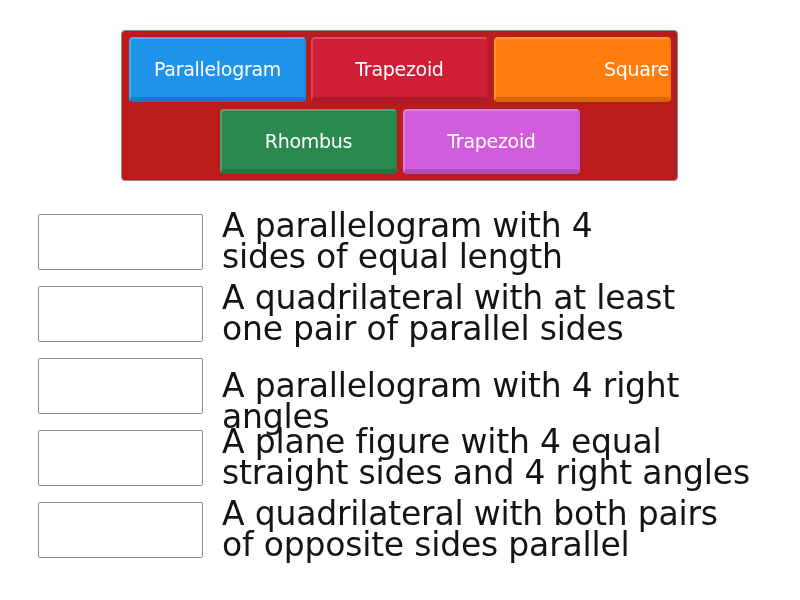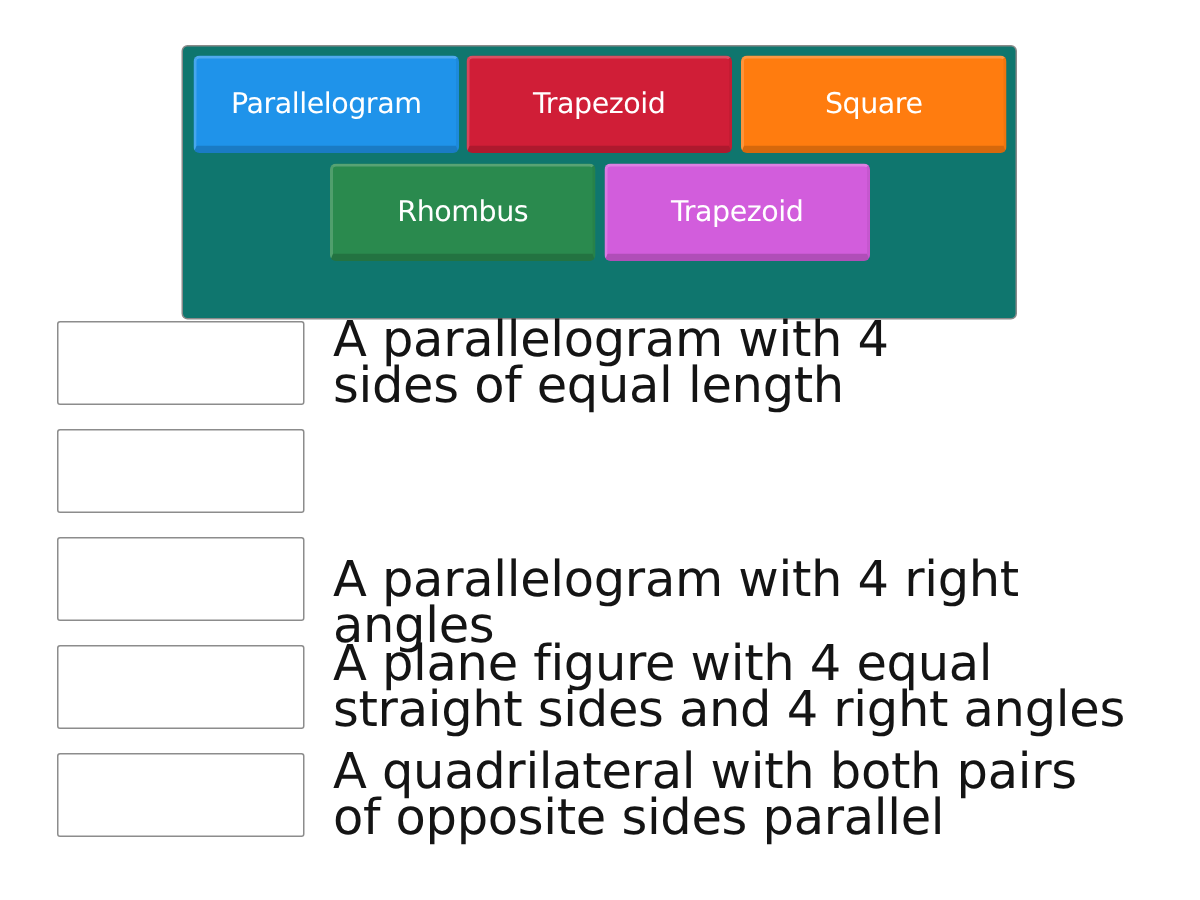--- a/index.html
+++ b/index.html
@@ -14,25 +14,25 @@
     .root {
       position: relative;
       width: 800px;
       height: 600px;
     }
     .bank {
       position: absolute;
       left: 121px;
       top: 30px;
       width: 557px;
-      height: 183px;
+      height: 151px;
       border: 1px solid #8a8a8a;
       border-radius: 4px;
       box-sizing: border-box;
-      background: #0f766e;
+      background: #b91c1c;
     }
     .tile {
       position: absolute;
       width: 177px;
       height: 65px;
       border-radius: 4px;
       box-sizing: border-box;
       color: #ffffff;
       font-size: 19px;
       display: flex;
@@ -82,39 +82,41 @@
 
 <div class="root">
 
   <div class="bank">
     <div class="tile" style="left:7px; top:6px; background:#1f93ea;">
       <span>Parallelogram</span>
     </div>
     <div class="tile" style="left:189px; top:6px; background:#d01e37;">
       <span>Trapezoid</span>
     </div>
-    <div class="tile" style="left:372px; top:6px; background:#ff7c0f;">
+    <div class="tile" style="left:372px; top:6px; background:#ff7c0f;justify-content:flex-end;">
       <span>Square</span>
     </div>
     <div class="tile" style="left:281px; top:78px; background:#d25ddc;">
       <span>Trapezoid</span>
     </div>
     <div class="tile" style="left:98px; top:78px; background:#2a8a4e;">
       <span>Rhombus</span>
     </div>
   </div>
 
   <div class="row-item" style="top:214px;">
     <div class="drop"></div>
     <div class="desc two">A parallelogram with 4
 sides of equal length</div>
   </div>
 
   <div class="row-item" style="top:286px;">
     <div class="drop"></div>
+    <div class="desc two">A quadrilateral with at least
+one pair of parallel sides</div>
   </div>
 
   <div class="row-item" style="top:358px;">
     <div class="drop"></div>
     <div class="desc one">A parallelogram with 4 right angles</div>
   </div>
 
   <div class="row-item" style="top:430px;">
     <div class="drop"></div>
     <div class="desc two">A plane figure with 4 equal

